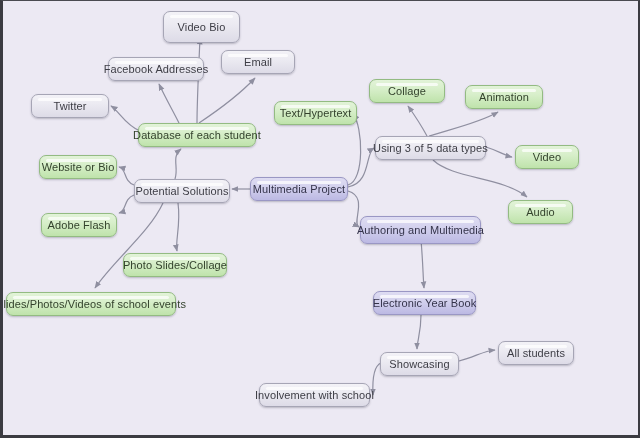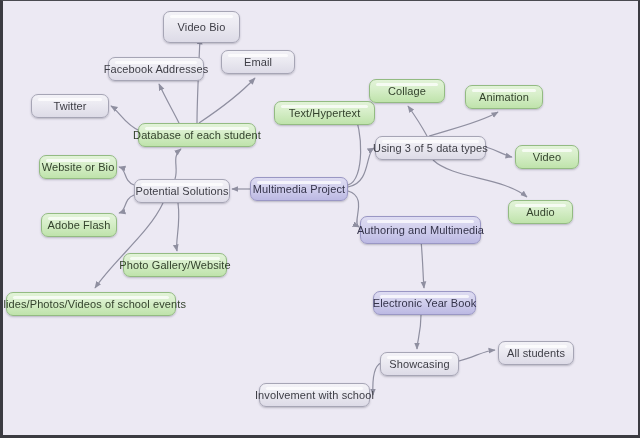--- a/index.html
+++ b/index.html
@@ -132,21 +132,21 @@
       </div>
       <div class="node green" style="left: 38px; top: 200px; width: 76px; height: 24px; margin-top: 12px;">
         <span class="label">Adobe Flash</span>
       </div>
       <div class="node grey" style="left: 131px; top: 178px; width: 96px; height: 24px;">
         <span class="label">Potential Solutions</span>
       </div>
       <div class="node purple" style="left: 247px; top: 176px; width: 98px; height: 24px;">
         <span class="label">Multimedia Project</span>
       </div>
-      <div class="node green" style="left: 271px; top: 100px; width: 101px; height: 24px;">
+      <div class="node green" style="left: 271px; top: 100px; width: 83px; height: 24px;">
         <span class="label">Text/Hypertext</span>
       </div>
       <div class="node green" style="left: 366px; top: 78px; width: 76px; height: 24px;">
         <span class="label">Collage</span>
       </div>
       <div class="node green" style="left: 462px; top: 84px; width: 78px; height: 24px;">
         <span class="label">Animation</span>
       </div>
       <div class="node grey" style="left: 372px; top: 135px; width: 111px; height: 24px;">
         <span class="label">Using 3 of 5 data types</span>
@@ -154,21 +154,21 @@
       <div class="node green" style="left: 512px; top: 144px; width: 64px; height: 24px;">
         <span class="label">Video</span>
       </div>
       <div class="node green" style="left: 505px; top: 199px; width: 65px; height: 24px;">
         <span class="label">Audio</span>
       </div>
       <div class="node purple" style="left: 357px; top: 215px; width: 121px; height: 28px;">
         <span class="label">Authoring and Multimedia</span>
       </div>
       <div class="node green" style="left: 120px; top: 252px; width: 104px; height: 24px;">
-        <span class="label">Photo Gallery/Website</span>
+        <span class="label">Photo Slides/Collage</span>
       </div>
       <div class="node green" style="left: 3px; top: 291px; width: 170px; height: 24px;">
         <span class="label">Slides/Photos/Videos of school events</span>
       </div>
       <div class="node purple" style="left: 370px; top: 290px; width: 103px; height: 24px;">
         <span class="label">Electronic Year Book</span>
       </div>
       <div class="node grey" style="left: 377px; top: 351px; width: 79px; height: 24px;">
         <span class="label">Showcasing</span>
       </div>

